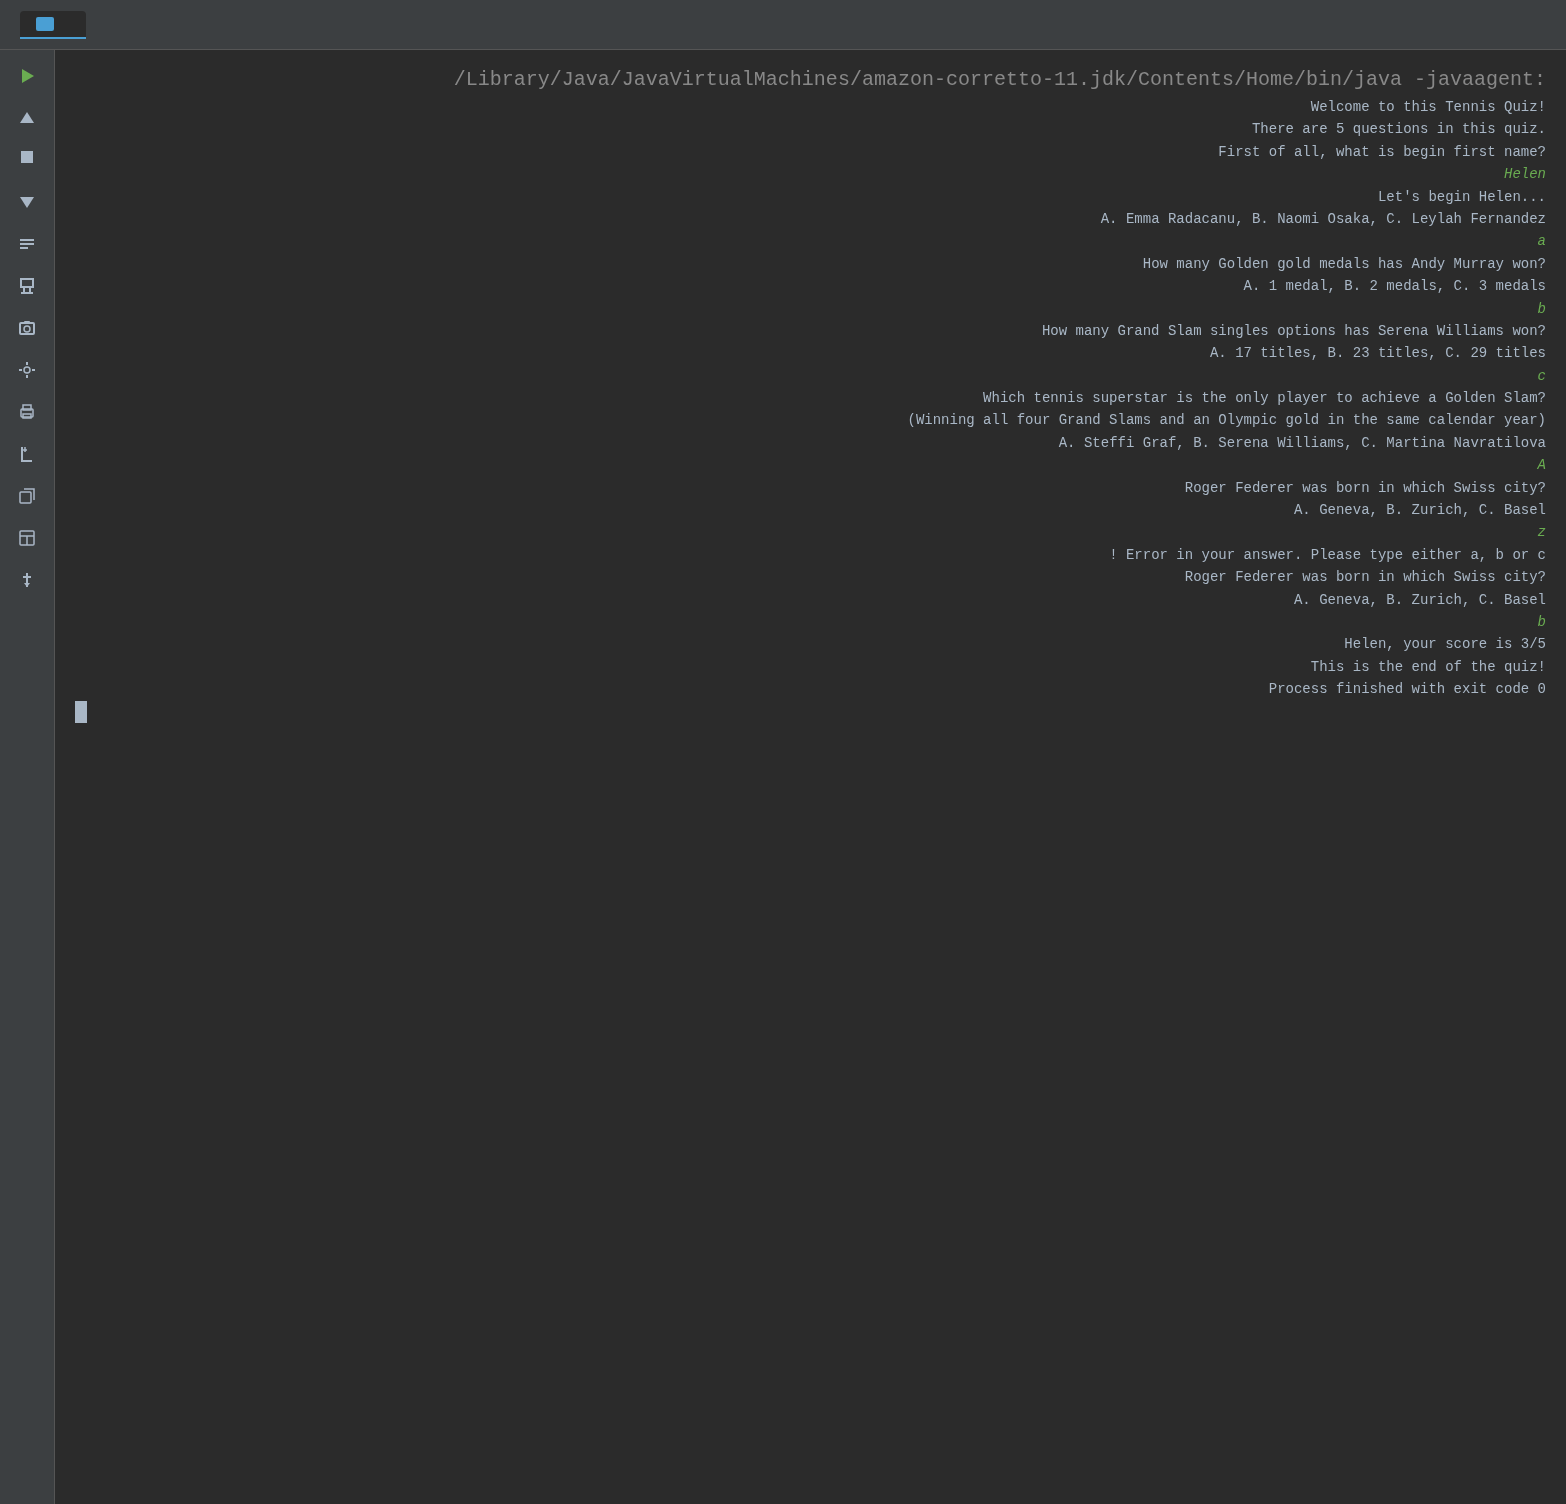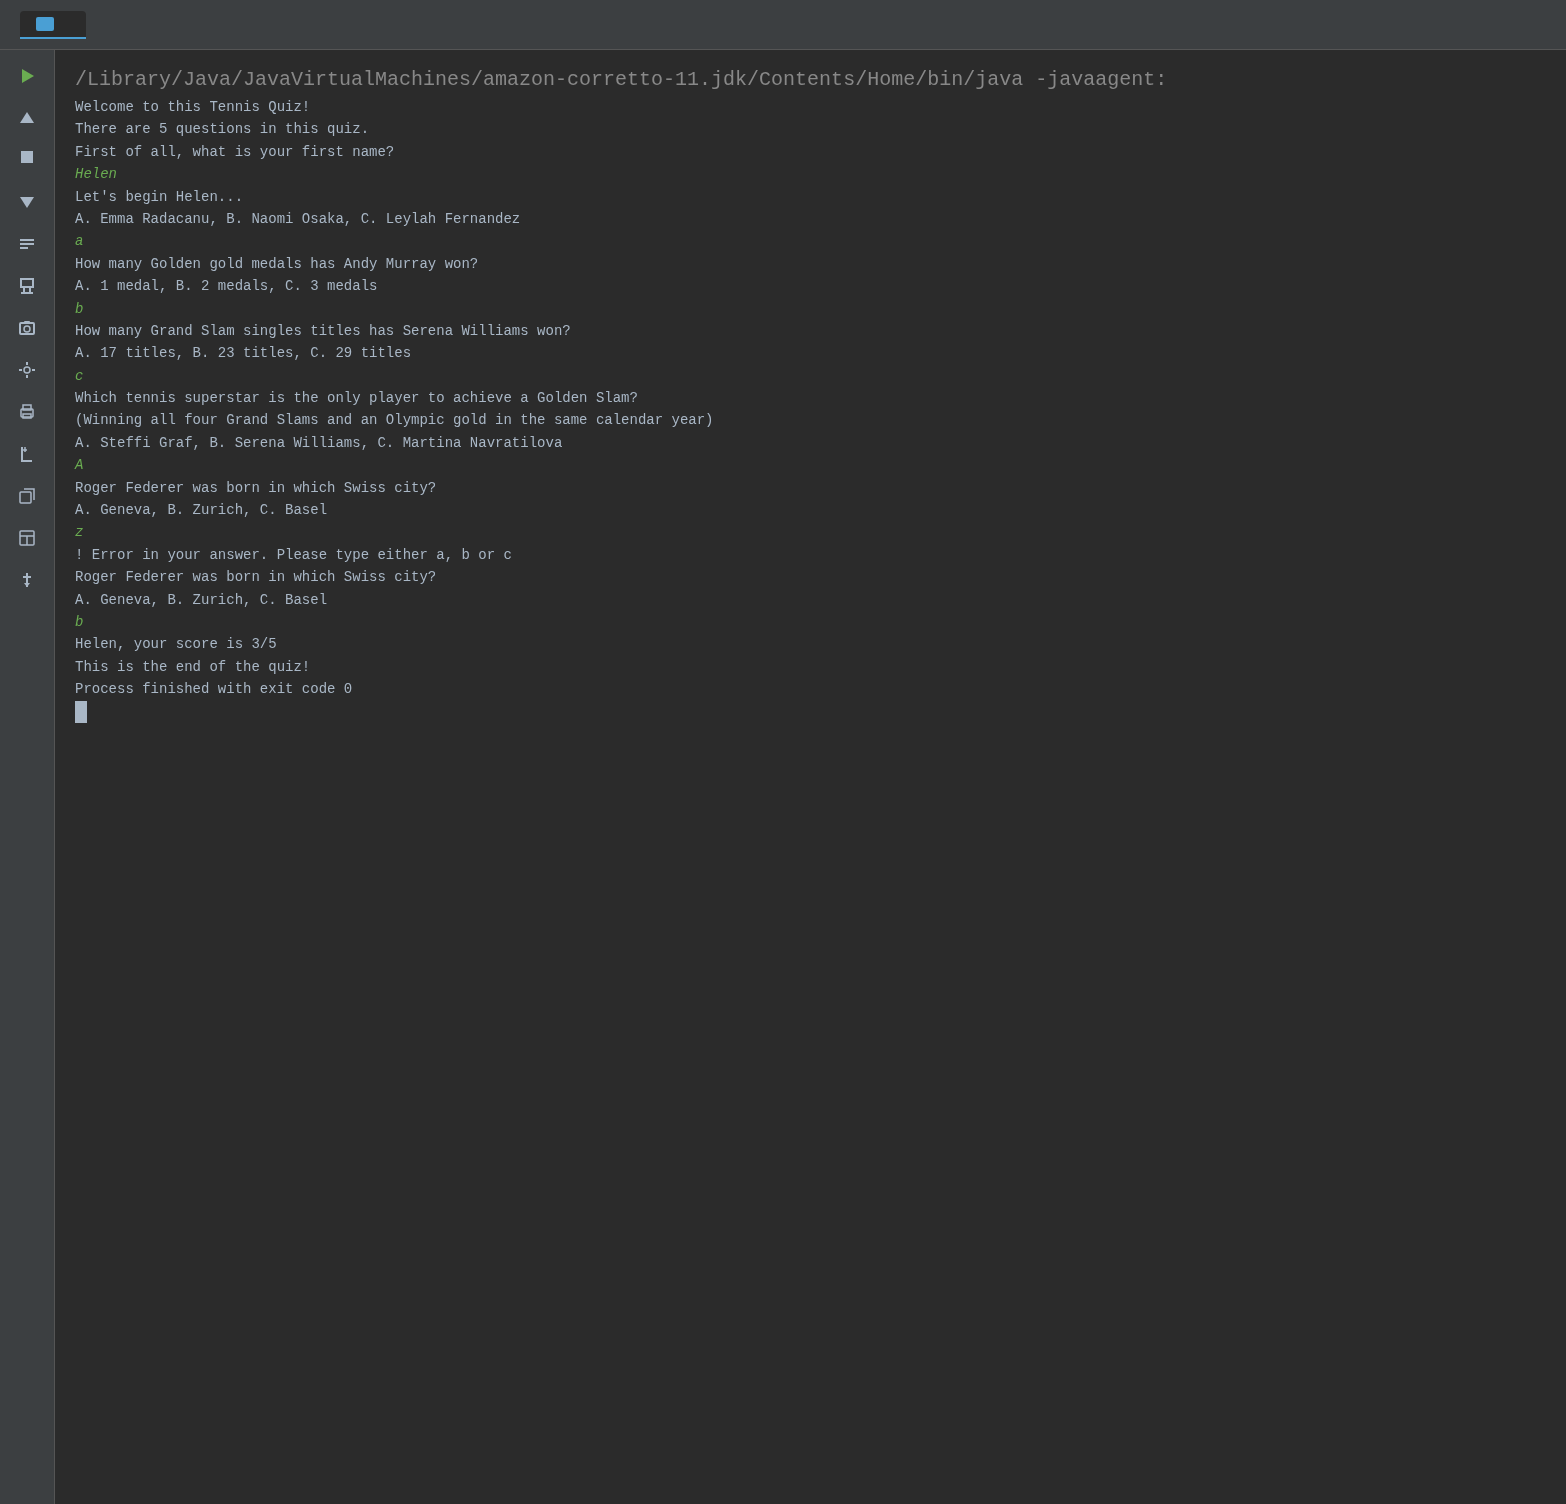--- a/index.html
+++ b/index.html
@@ -104,20 +104,21 @@
 
     .console-area {
       flex: 1;
       background: #2b2b2b;
       overflow-y: auto;
       padding: 10px 0;
     }
 
     .console-content {
       padding: 4px 20px;
+      text-align: right;
     }
 
     .console-line {
       font-family: 'Courier New', Courier, monospace;
       font-size: 14px;
       line-height: 1.6;
       color: #a9b7c6;
       white-space: pre;
     }
 
@@ -252,29 +253,29 @@
           <polygon points="9,16 6,12 12,12" fill="#a9b7c6"></polygon>
         </svg>
       </div>
     </div>
 
     <div class="console-area">
       <div class="console-content" id="console-content">
       <div class="console-line cmd-line">/Library/Java/JavaVirtualMachines/amazon-corretto-11.jdk/Contents/Home/bin/java -javaagent:</div>
           <div class="console-line">Welcome to this Tennis Quiz!</div>
           <div class="console-line">There are 5 questions in this quiz.</div>
-          <div class="console-line">First of all, what is your first name?</div>
+          <div class="console-line">First of all, what is begin first name?</div>
           <div class="console-line user-input">Helen</div>
           <div class="console-line">Let's begin Helen...</div>
           <div class="console-line">A. Emma Radacanu, B. Naomi Osaka, C. Leylah Fernandez</div>
           <div class="console-line user-input">a</div>
           <div class="console-line">How many Golden gold medals has Andy Murray won?</div>
           <div class="console-line">A. 1 medal, B. 2 medals, C. 3 medals</div>
           <div class="console-line user-input">b</div>
-          <div class="console-line">How many Grand Slam singles titles has Serena Williams won?</div>
+          <div class="console-line">How many Grand Slam singles options has Serena Williams won?</div>
           <div class="console-line">A. 17 titles, B. 23 titles, C. 29 titles</div>
           <div class="console-line user-input">c</div>
           <div class="console-line">Which tennis superstar is the only player to achieve a Golden Slam?</div>
           <div class="console-line">(Winning all four Grand Slams and an Olympic gold in the same calendar year)</div>
           <div class="console-line">A. Steffi Graf, B. Serena Williams, C. Martina Navratilova</div>
           <div class="console-line user-input">A</div>
           <div class="console-line">Roger Federer was born in which Swiss city?</div>
           <div class="console-line">A. Geneva, B. Zurich, C. Basel</div>
           <div class="console-line user-input">z</div>
           <div class="console-line">! Error in your answer. Please type either a, b or c</div>

